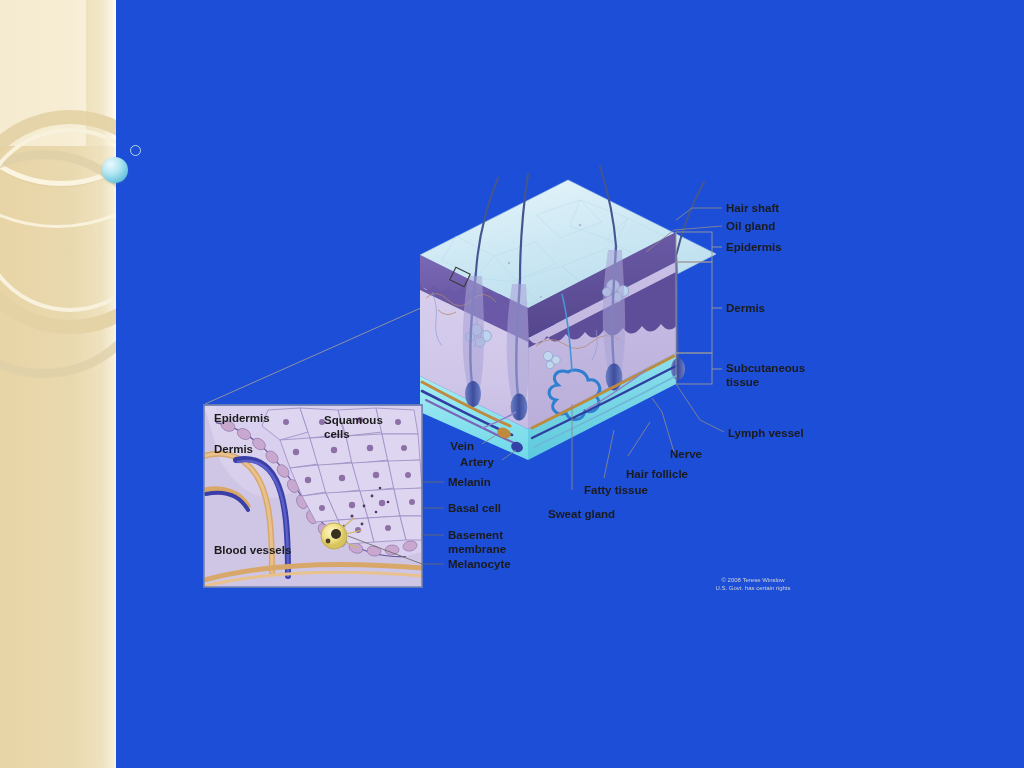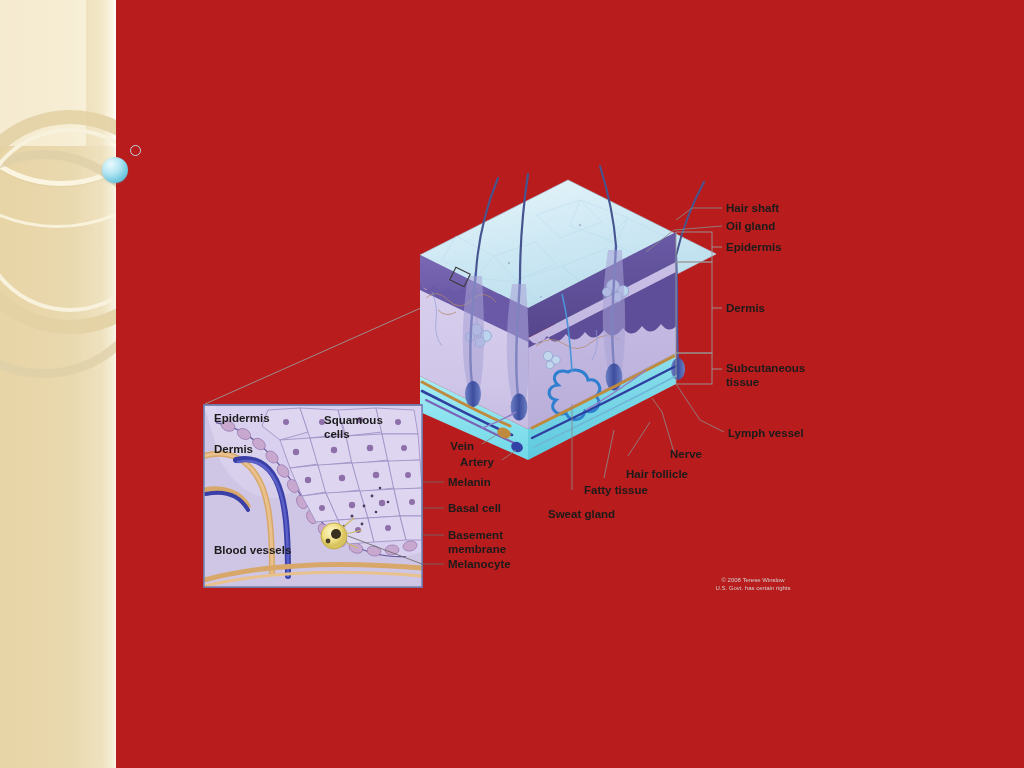--- a/index.html
+++ b/index.html
@@ -4,21 +4,21 @@
 <title>Skin Anatomy Slide</title>
 <style>
   html,body{margin:0;padding:0;}
   body{
     width:1024px;height:768px;
     background:#ffffff;
     font-family:"Liberation Sans", sans-serif;
     overflow:hidden;
     position:relative;
   }
-  .slide{position:absolute;left:0;top:0;width:1024px;height:768px;background:#b91c1c;overflow:hidden;}
+  .slide{position:absolute;left:0;top:0;width:1024px;height:768px;background:#1d4ed8;overflow:hidden;}
 
   
   .sidebar{
     position:absolute;left:0;top:0;width:116px;height:768px;
     background:linear-gradient(to right,#e9d7a9 0%,#ecdcb4 60%,#f2e7c8 88%,#fbf6e6 97%,#ffffff 100%);
     overflow:hidden;
   }
   .sb-texture{
     position:absolute;inset:0;
     background-image:

